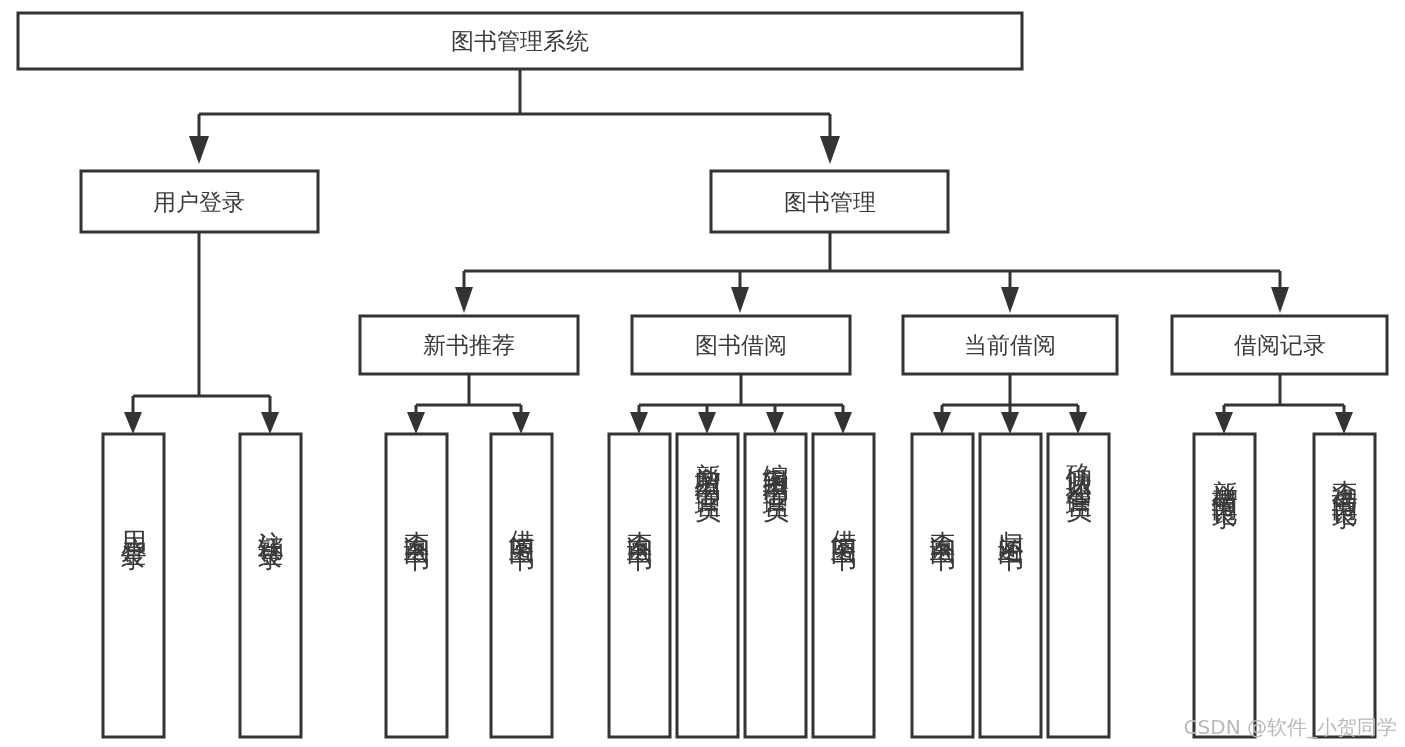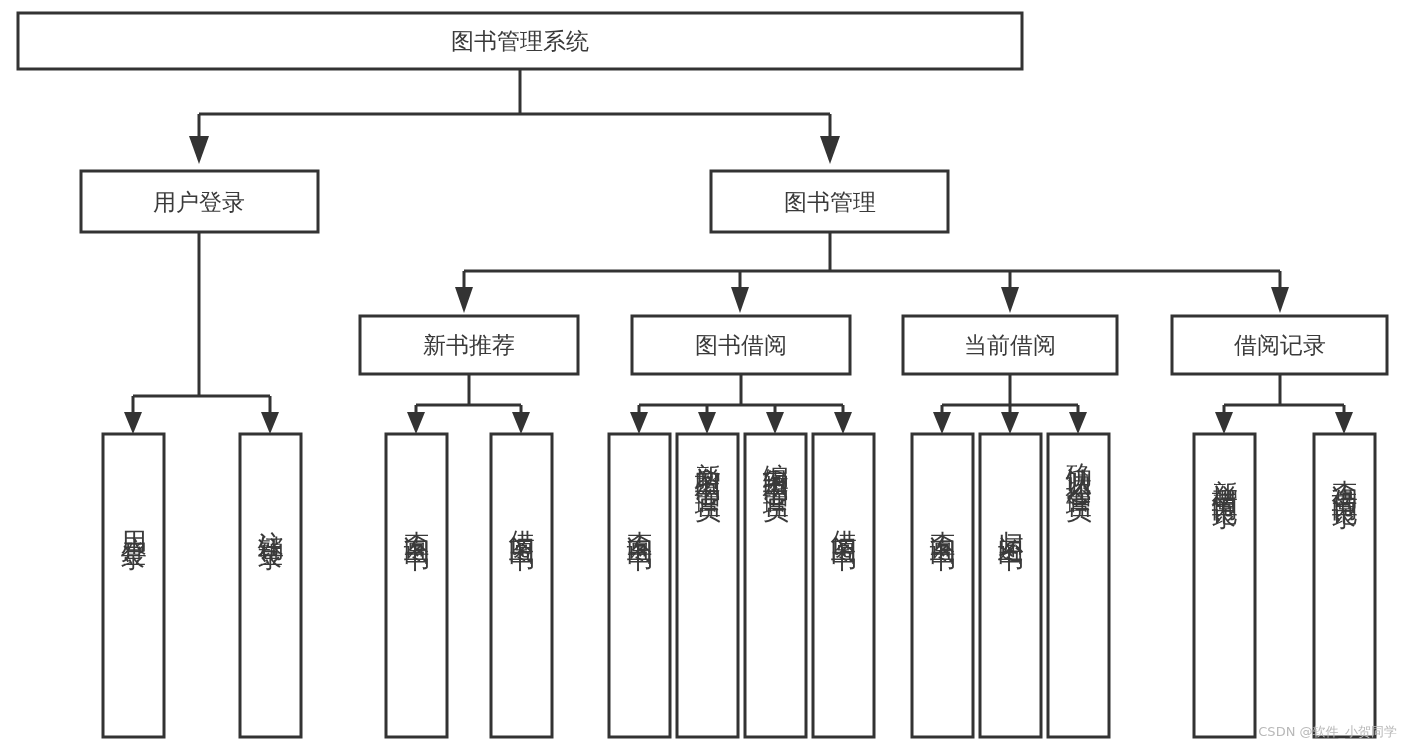--- a/index.html
+++ b/index.html
@@ -70,21 +70,21 @@
     letter-spacing: 5px;
     color: #3a3a3a;
     white-space: nowrap;
     user-select: none;
   }
   .watermark {
     position: absolute;
     right: 8px;
     bottom: 6px;
     font-family: "DejaVu Sans", "Liberation Sans", sans-serif;
-    font-size: 13px;
+    font-size: 20px;
     color: #b9b9b9;
     white-space: nowrap;
     user-select: none;
   }
 </style>
 </head>
 <body>
 
 <div id="diagram-root">
 

